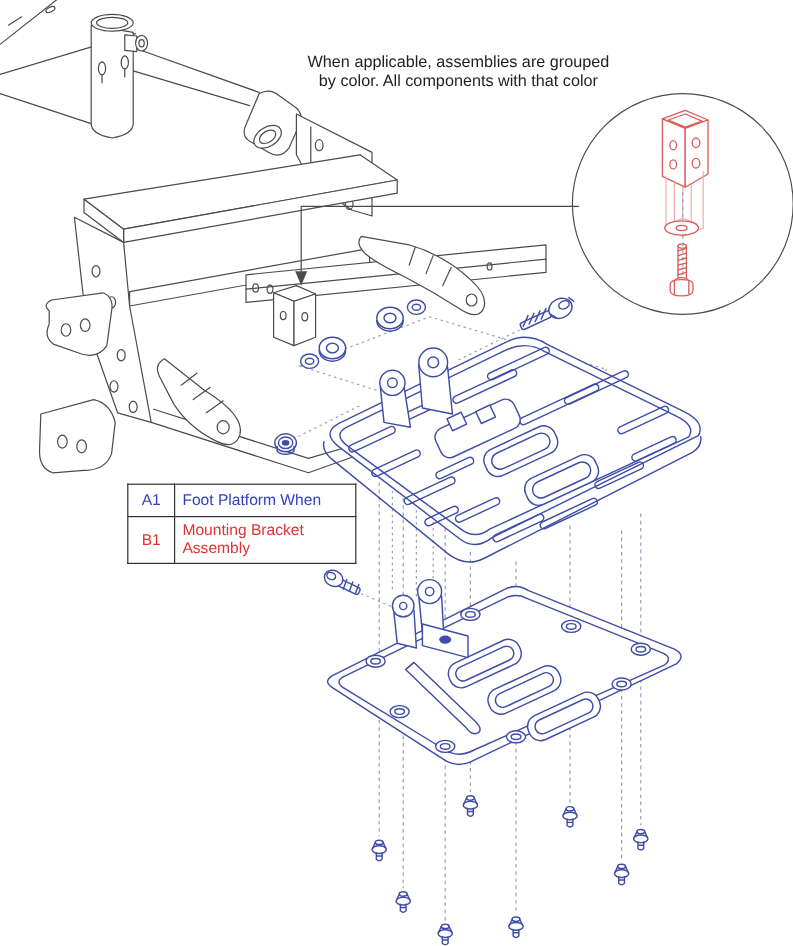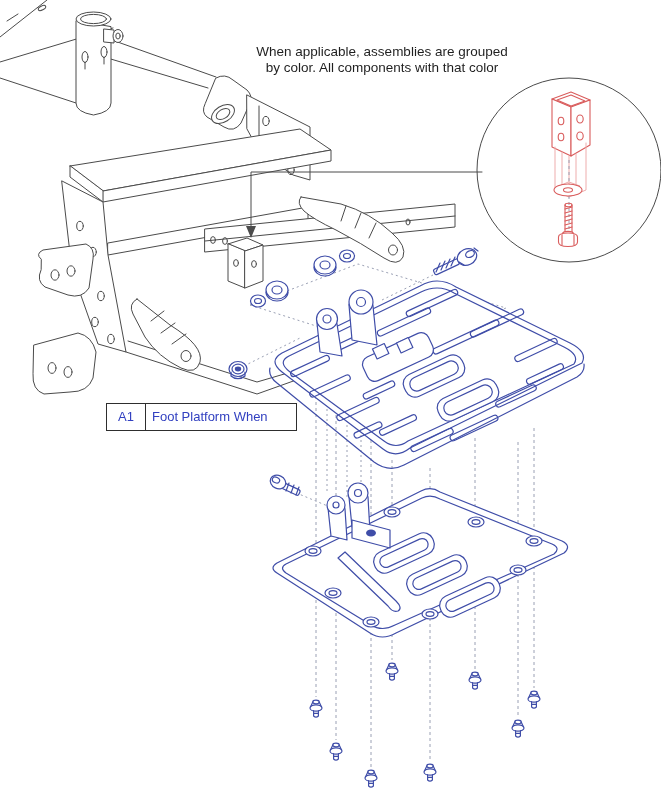--- a/index.html
+++ b/index.html
@@ -333,15 +333,19 @@
     <div>When applicable, assemblies are grouped</div>
     <div>by color. All components with that color</div>
   </div>
 
   <table class="legend">
     <tbody>
         <tr class="row-blue r1">
       <td class="idc">A1</td>
       <td class="lbl">Foot Platform When</td>
     </tr>
+    <tr class="row-red r2">
+      <td class="idc">B1</td>
+      <td class="lbl">Mounting Bracket Assembly</td>
+    </tr>
   </tbody>
     </table>
 </div>
 
 </body></html>

